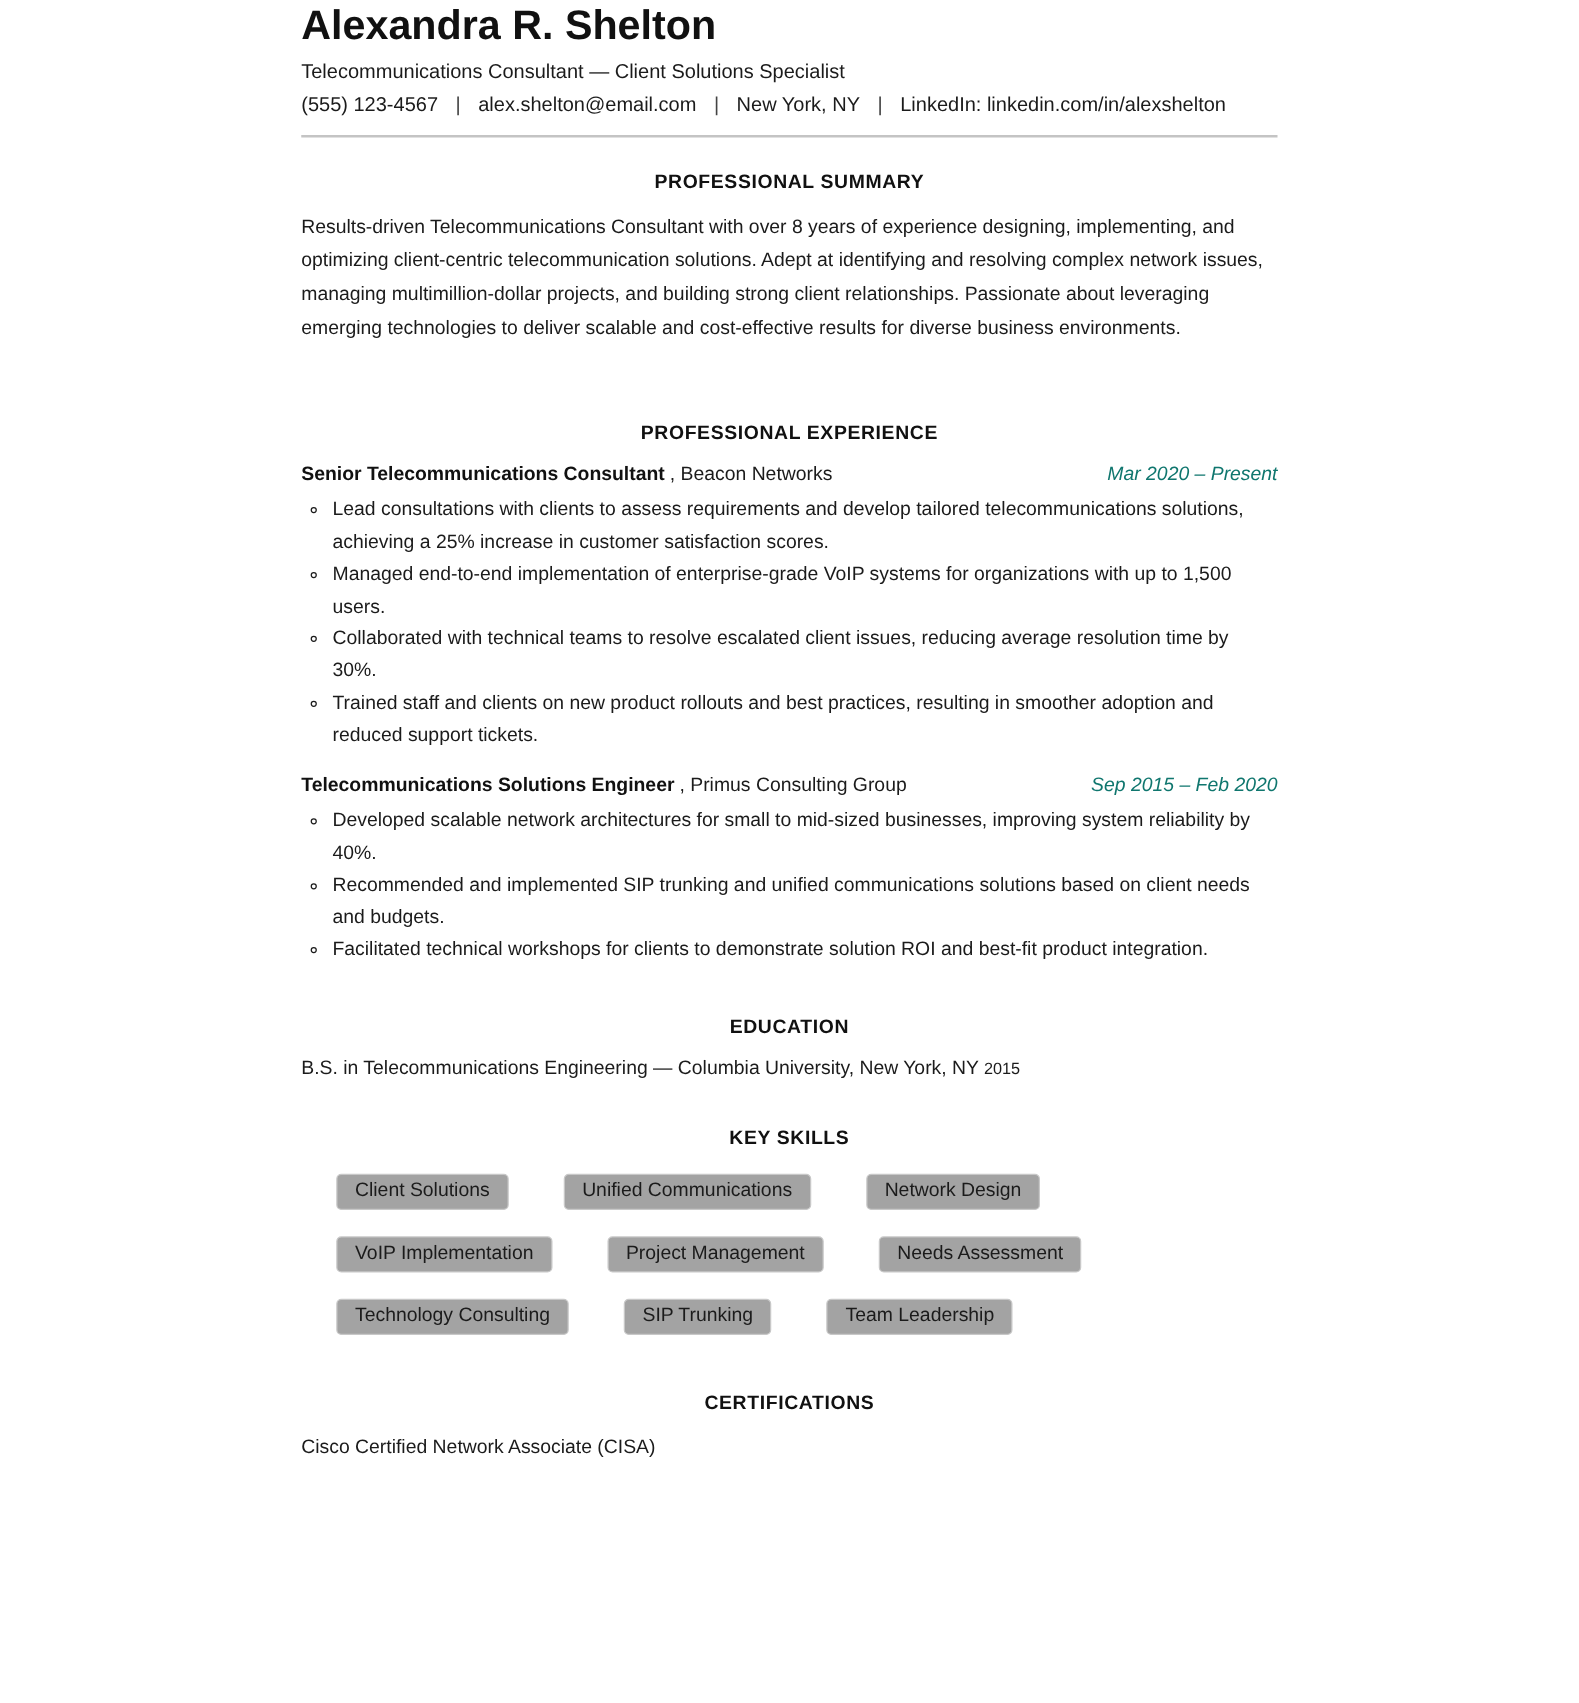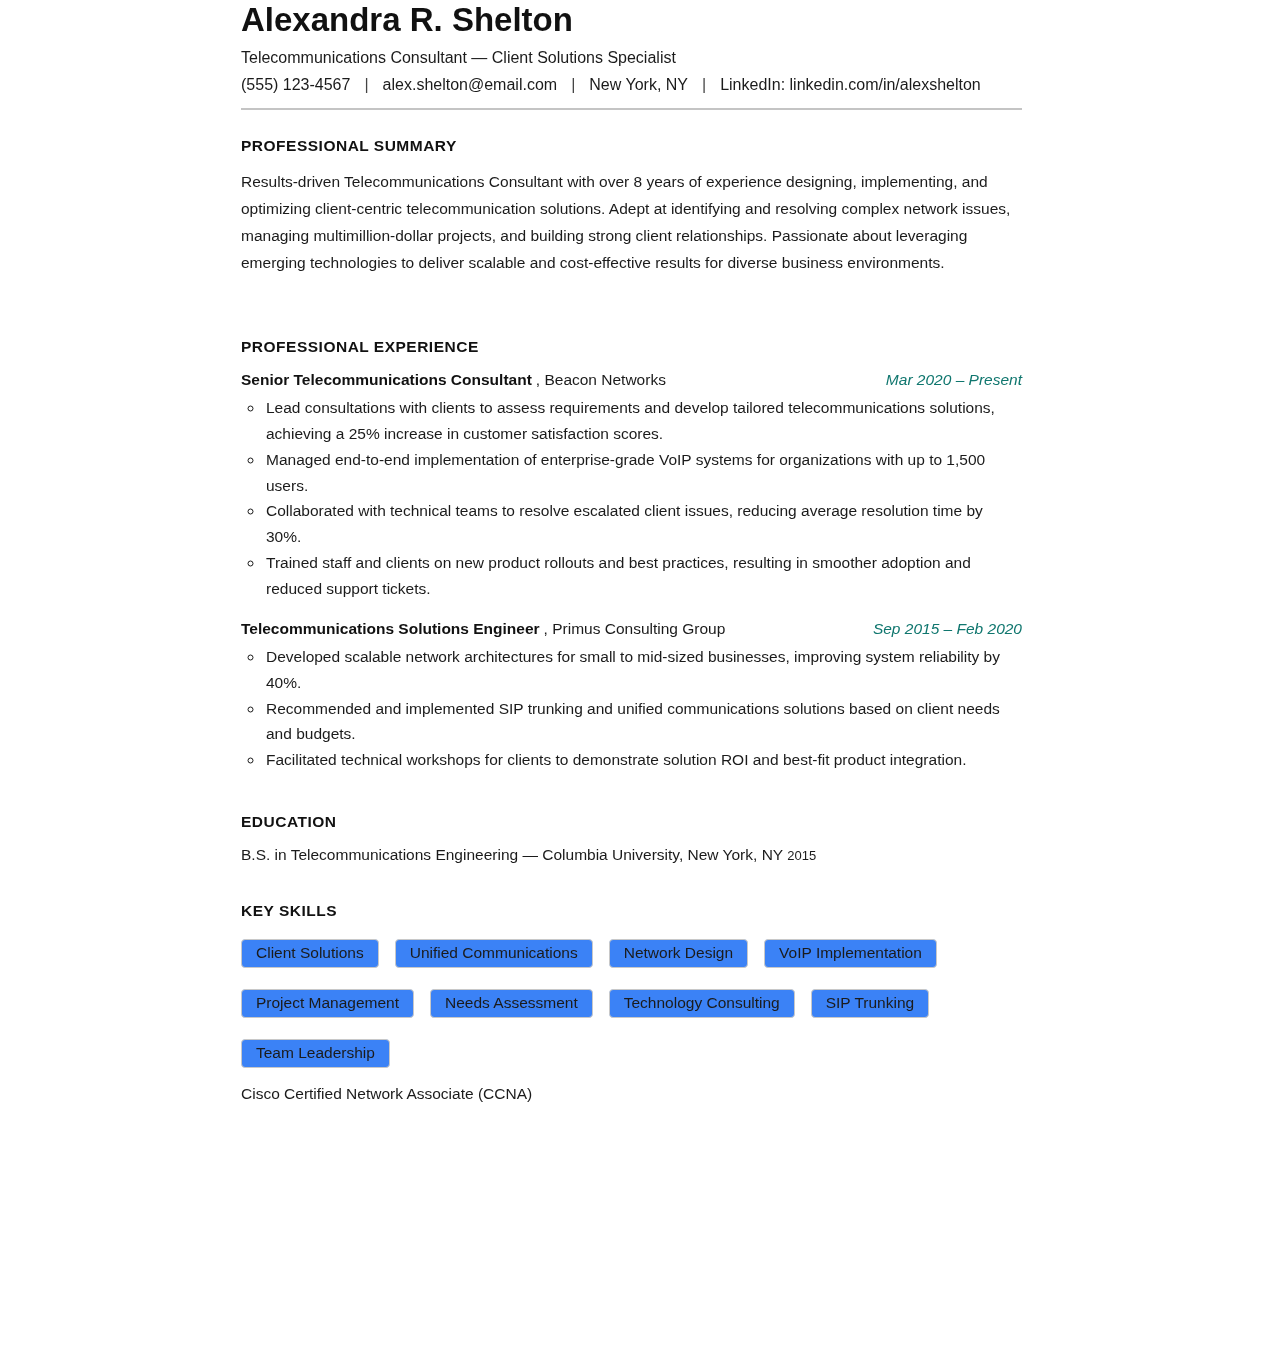--- a/index.html
+++ b/index.html
@@ -50,20 +50,21 @@
     margin: 14px 0 0 0;
   }
 
   
   .section-heading {
     font-size: 15.5px;
     font-weight: 700;
     letter-spacing: 0.5px;
     color: #111111;
     margin: 0;
+    text-align: center;
   }
   .mt-summary   { margin-top: 27px; }
   .mt-exp       { margin-top: 62px; }
   .mt-edu       { margin-top: 40px; }
   .mt-skills    { margin-top: 38px; }
   .mt-certs     { margin-top: 46px; }
 
   .summary-text {
     font-size: 15.5px;
     line-height: 1.74;
@@ -107,25 +108,26 @@
   .skills-wrap {
     display: flex;
     flex-wrap: wrap;
     gap: 21px 16px;
     margin-top: 19px;
   }
   .skill-chip {
     display: inline-block;
     border: 1px solid #c8c8c8;
     border-radius: 4px;
-    background: #3b82f6;
+    background: #a3a3a3;
     padding: 3px 14px;
     font-size: 15.5px;
     line-height: 1.35;
     color: #1b1b1b;
+    margin-left: 28px;
   }
 
   
   .cert-list {
     margin-top: 13px;
     font-size: 15.5px;
     line-height: 1.62;
   }
 </style>
 </head>
@@ -198,19 +200,20 @@
         <span class="skill-chip">VoIP Implementation</span>
         <span class="skill-chip">Project Management</span>
         <span class="skill-chip">Needs Assessment</span>
         <span class="skill-chip">Technology Consulting</span>
         <span class="skill-chip">SIP Trunking</span>
         <span class="skill-chip">Team Leadership</span>
       </div>
     </section>
 
     <section>
+      <h2 class="section-heading mt-certs">CERTIFICATIONS</h2>
       <div class="cert-list">
-        <div>Cisco Certified Network Associate (CCNA)</div>
+        <div>Cisco Certified Network Associate (CISA)</div>
       </div>
     </section>
 
   </div>
 </div>
 
 </body></html>

